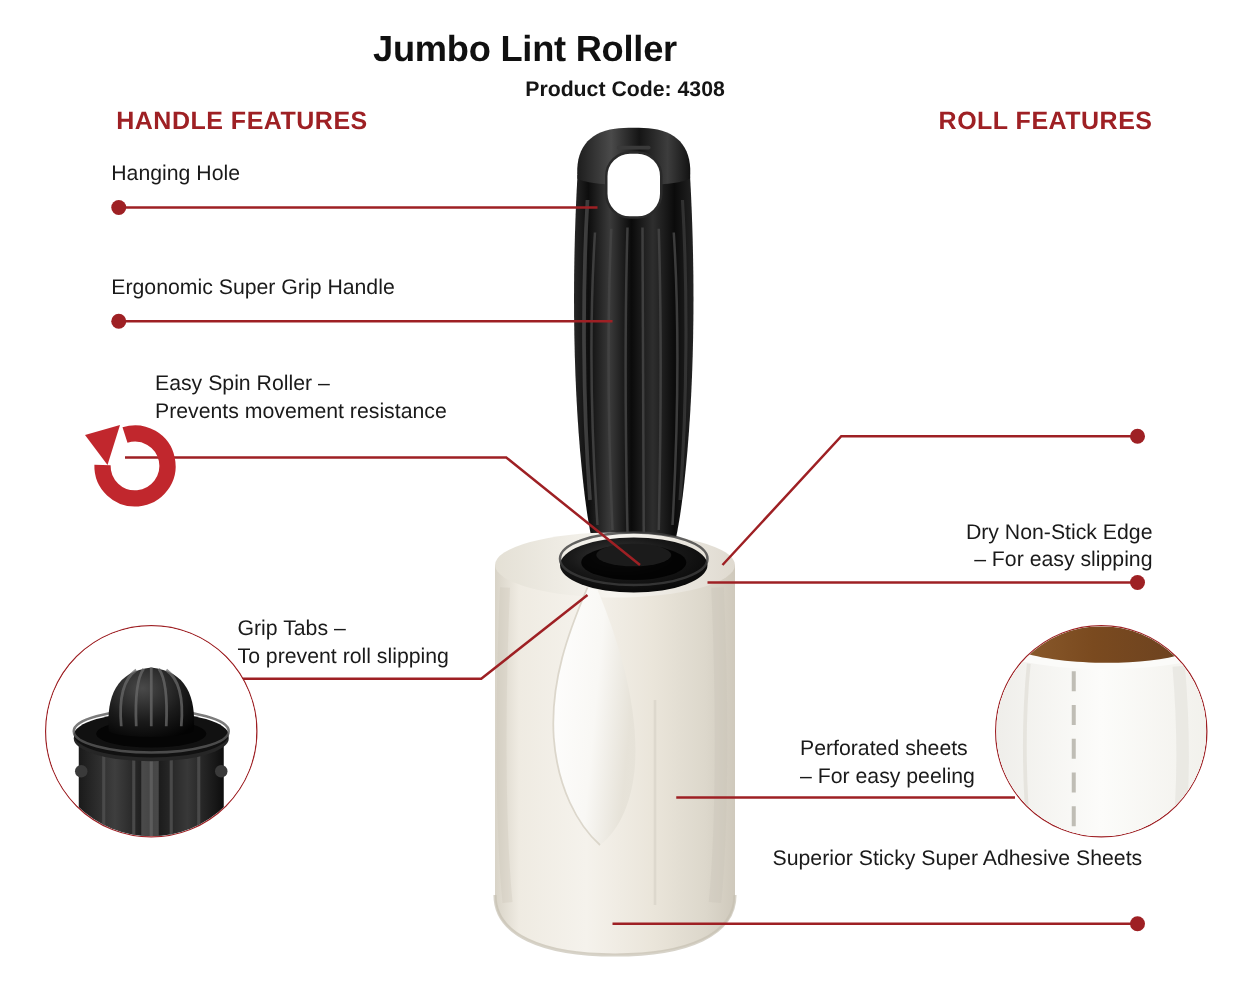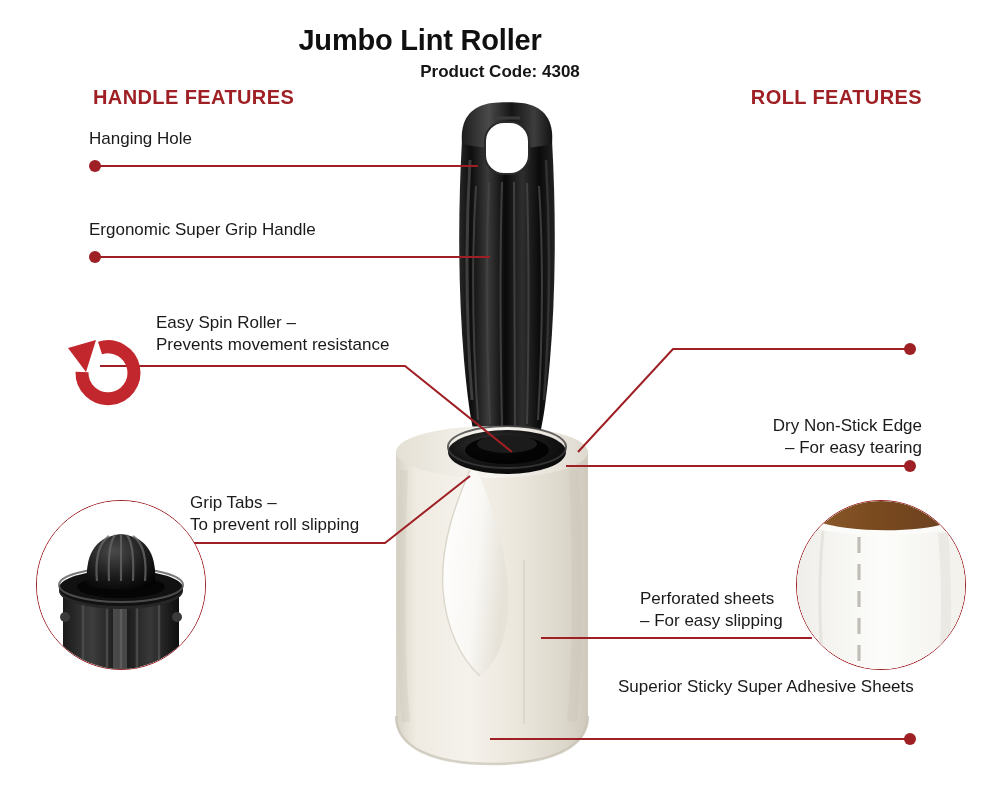--- a/index.html
+++ b/index.html
@@ -335,28 +335,28 @@
       <path d="M146,32 C150,80 150,128 146,168" fill="none" stroke="#E6E4DE" stroke-width="10" opacity="0.7"></path>
 
       <line x1="62" y1="36" x2="62" y2="168" stroke="#BFBDB5" stroke-width="3.2" stroke-dasharray="16 11"></line>
     </svg>
   </div>
 
   <div class="label l" style="left:89px;  top:128px;">Hanging Hole</div>
 
   <div class="label l" style="left:89px;  top:219px;">Ergonomic Super Grip Handle</div>
 
-  <div class="label l" style="left:124px; top:312px;margin-left:32px;">Easy Spin Roller –
+  <div class="label l" style="left:124px; top:296px;">Easy Spin Roller –
 Prevents movement resistance</div>
 
   <div class="label l" style="left:190px; top:492px;">Grip Tabs –
 To prevent roll slipping</div>
 
 
   <div class="label r" style="right:78px; top:415px; width:300px;">Dry Non-Stick Edge
-– For easy tearing</div>
+– For easy slipping</div>
 
   <div class="label l" style="left:640px; top:588px;">Perforated sheets
-– For easy slipping</div>
+– For easy peeling</div>
 
   <div class="label l" style="left:618px; top:676px;">Superior Sticky Super Adhesive Sheets</div>
 
 </div>
 
 </body></html>

